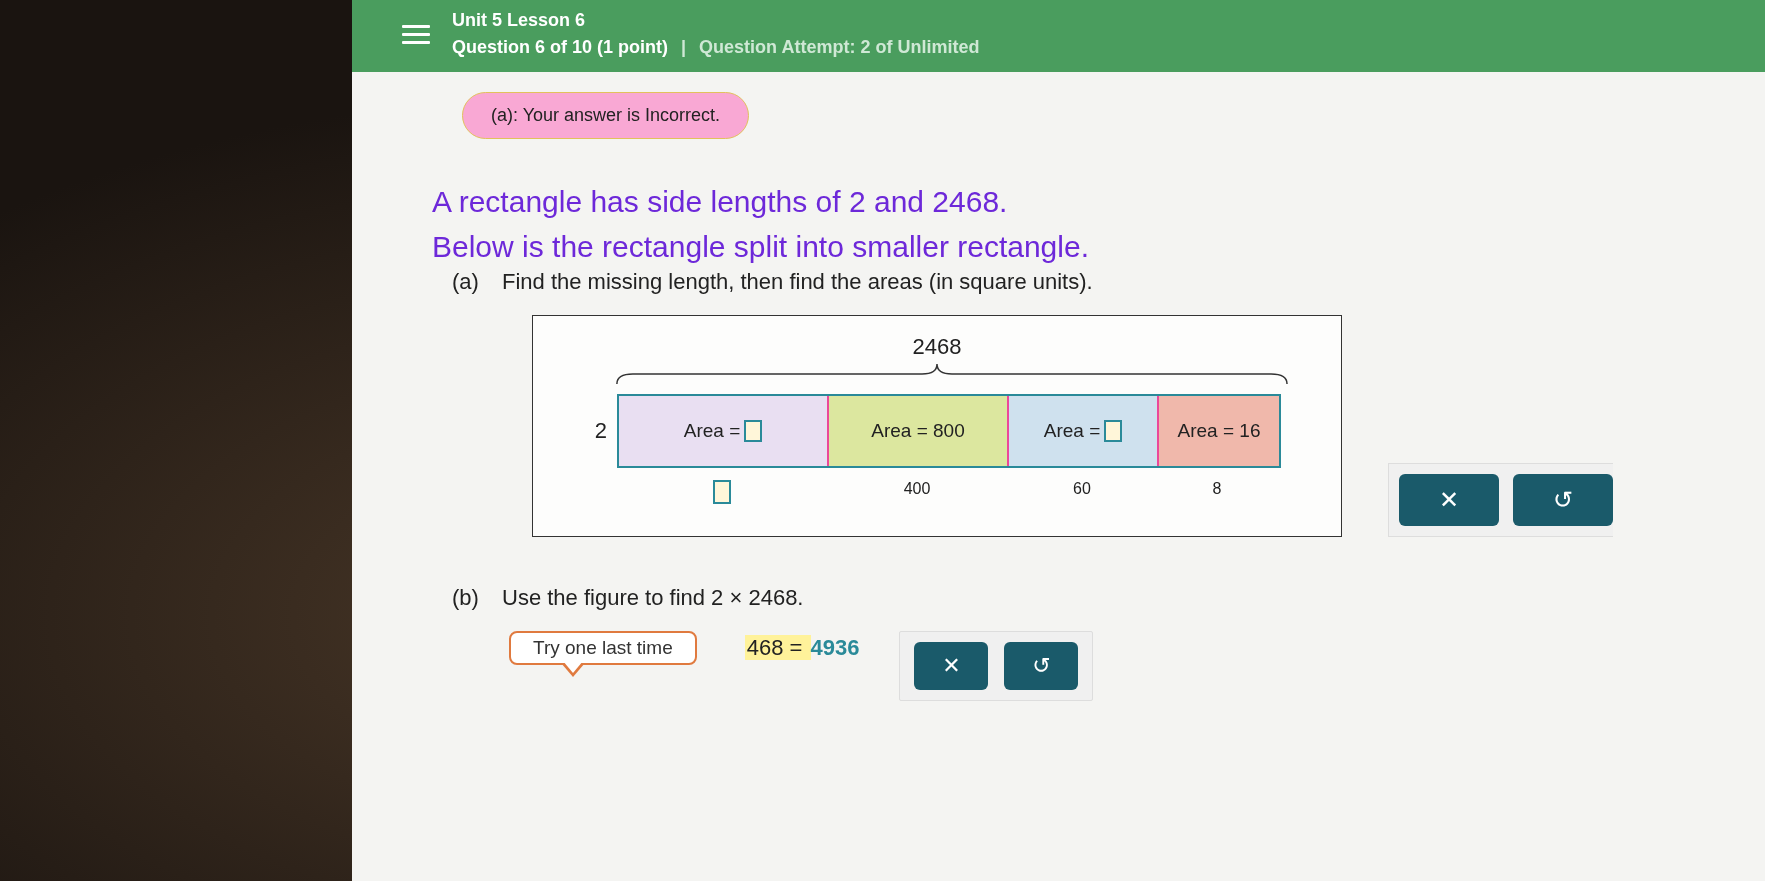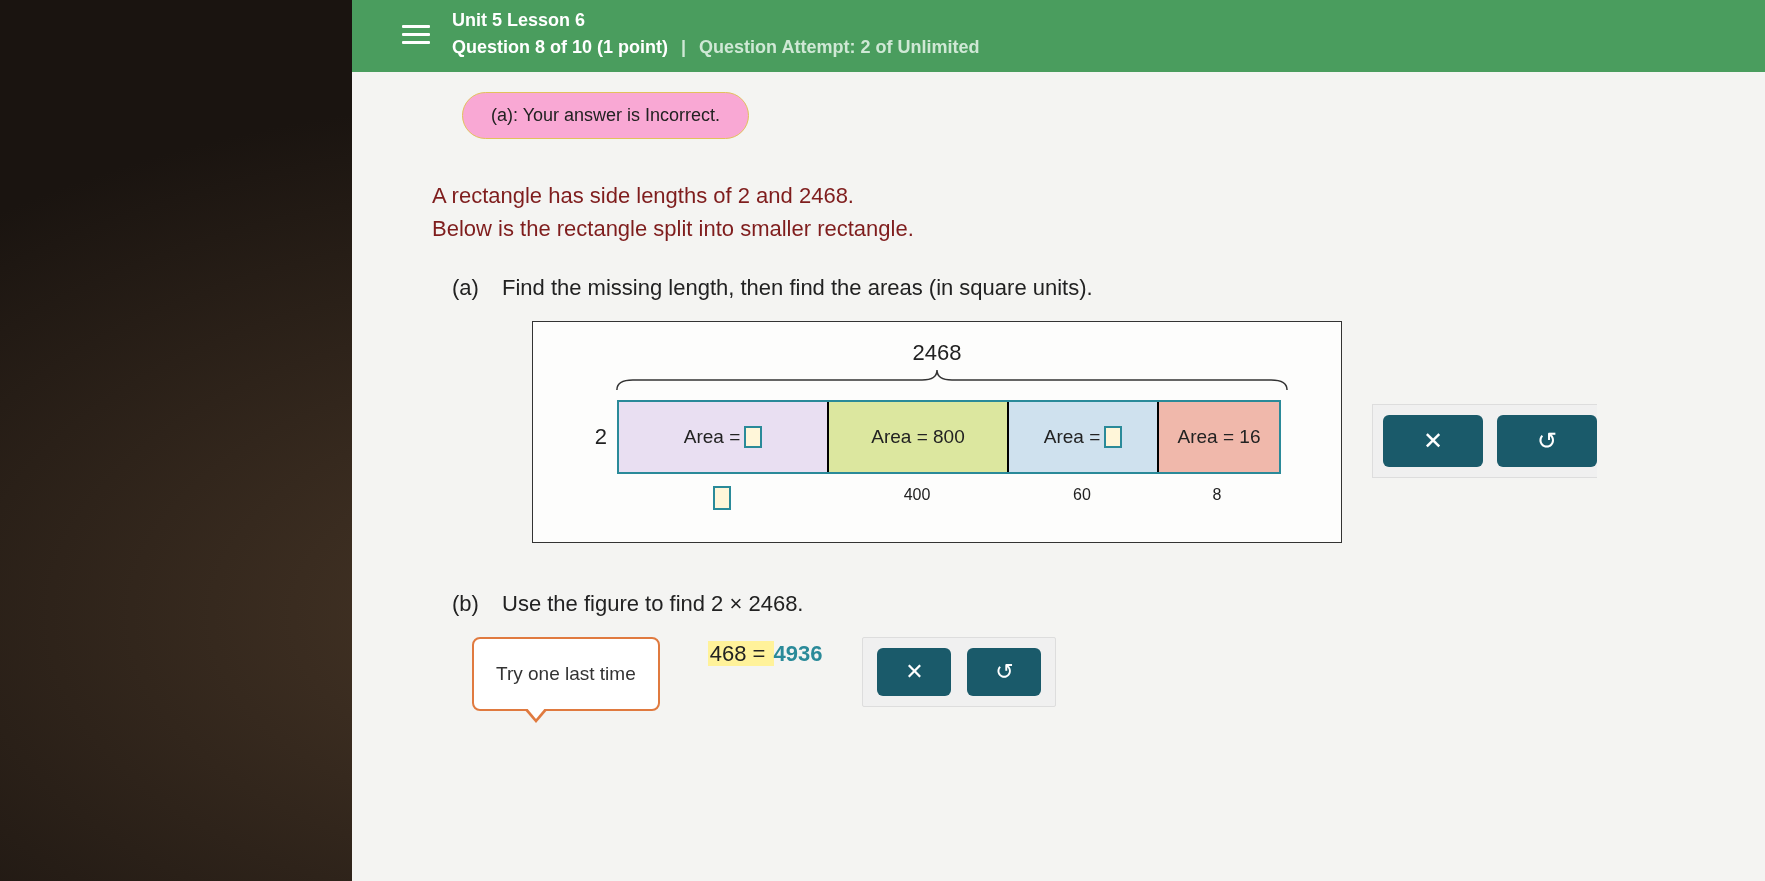--- a/index.html
+++ b/index.html
@@ -69,24 +69,23 @@
     border: 1px solid #e2c15c;
     border-radius: 999px;
     background: #f9a8d4;
     padding: 12px 28px;
     font-size: 18px;
     color: #222;
     margin-left: 50px;
     margin-bottom: 40px;
   }
   .prompt {
-    font-size: 22px;
-    color: #7f1d1d;
+    font-size: 30px;
+    color: #6d28d9;
     line-height: 1.5;
-    margin-bottom: 30px;
     margin-left: 20px;
   }
   .part-row {
     display: flex;
     align-items: flex-start;
     margin-left: 40px;
     margin-bottom: 18px;
   }
   .part-label {
     width: 50px;
@@ -94,22 +93,22 @@
     color: #222;
   }
   .part-text {
     font-size: 22px;
     color: #222;
   }
   .figure-wrap {
     margin-left: 120px;
     margin-top: 20px;
     display: flex;
-    align-items: center;
-    gap: 30px;
+    align-items: flex-end;
+    gap: 46px;
   }
   .figure {
     border: 1px solid #333;
     background: #fdfdfc;
     padding: 18px 40px 28px 40px;
     width: 810px;
   }
   .brace-top-label {
     text-align: center;
     font-size: 22px;
@@ -133,21 +132,21 @@
     display: flex;
     border: 2px solid #2a8a99;
   }
   .seg {
     height: 70px;
     display: flex;
     align-items: center;
     justify-content: center;
     font-size: 19px;
     color: #222;
-    border-right: 2px solid #000000;
+    border-right: 2px solid #ec4899;
   }
   .seg:last-child { border-right: none; }
   .seg1 { width: 210px; background: #e9dff2; }
   .seg2 { width: 180px; background: #dce79f; }
   .seg3 { width: 150px; background: #cfe1ee; }
   .seg4 { width: 120px; background: #f0b8ab; }
   .inp-box {
     display: inline-block;
     width: 18px;
     height: 22px;
@@ -203,24 +202,25 @@
     display: flex;
     align-items: flex-start;
     margin-left: 60px;
     margin-top: 20px;
     gap: 40px;
   }
   .try-bubble {
     border: 2px solid #e07a3f;
     border-radius: 8px;
     background: #fff;
-    padding: 24px 22px;
+    padding: 4px 22px;
     font-size: 19px;
     color: #333;
     position: relative;
+    margin-left: 37px;
   }
   .try-bubble::after {
     content: "";
     position: absolute;
     bottom: -14px;
     left: 50px;
     width: 0; height: 0;
     border-left: 12px solid transparent;
     border-right: 12px solid transparent;
     border-top: 14px solid #e07a3f;
@@ -274,21 +274,21 @@
 
   <div class="header-bar">
     <div class="hamburger">
       <div></div>
         <div></div>
         <div></div>
     </div>
     <div class="header-text">
       <div class="header-unit">Unit 5 Lesson 6</div>
       <div class="header-sub">
-        <span>Question 8 of 10 (1 point)</span>
+        <span>Question 6 of 10 (1 point)</span>
         <span class="header-sep">|</span>
         <span class="header-attempt">Question Attempt: 2 of Unlimited</span>
       </div>
     </div>
   </div>
 
   <div class="content">
 
     <div class="feedback-pill">(a): Your answer is Incorrect.</div>
 

